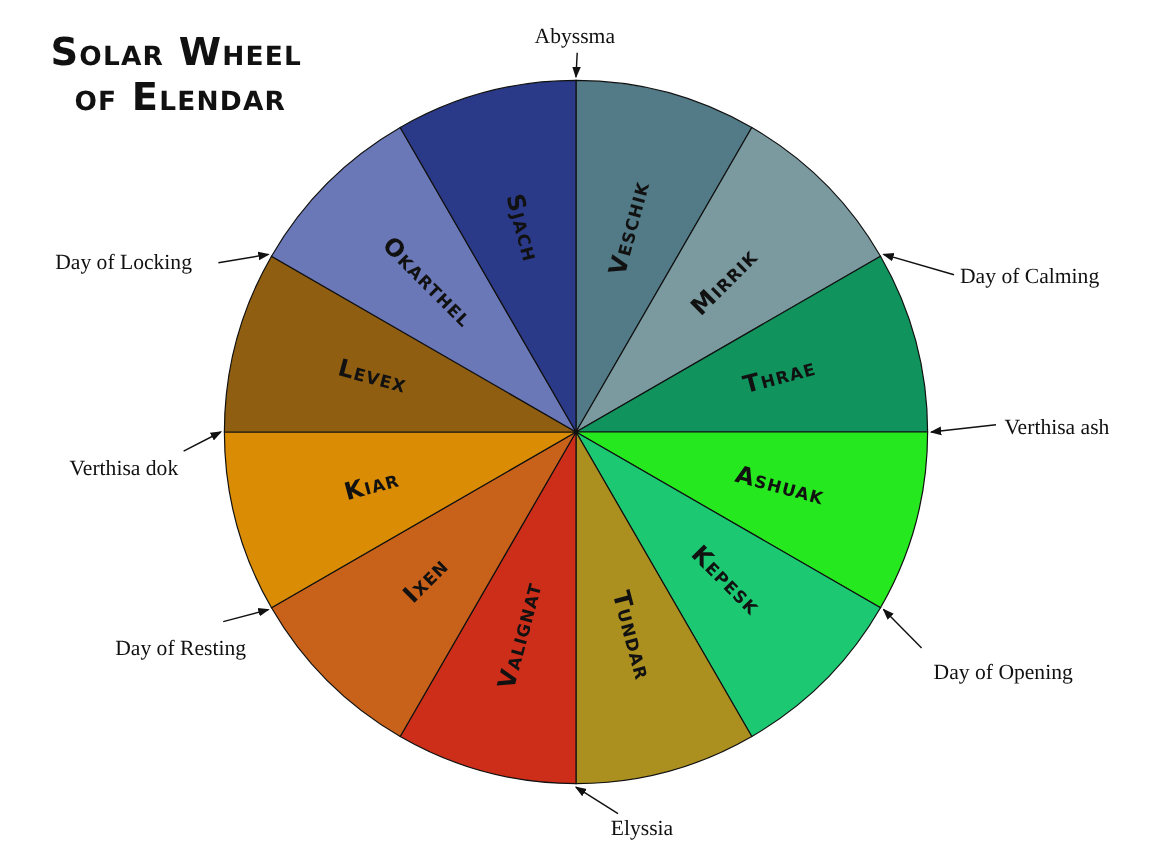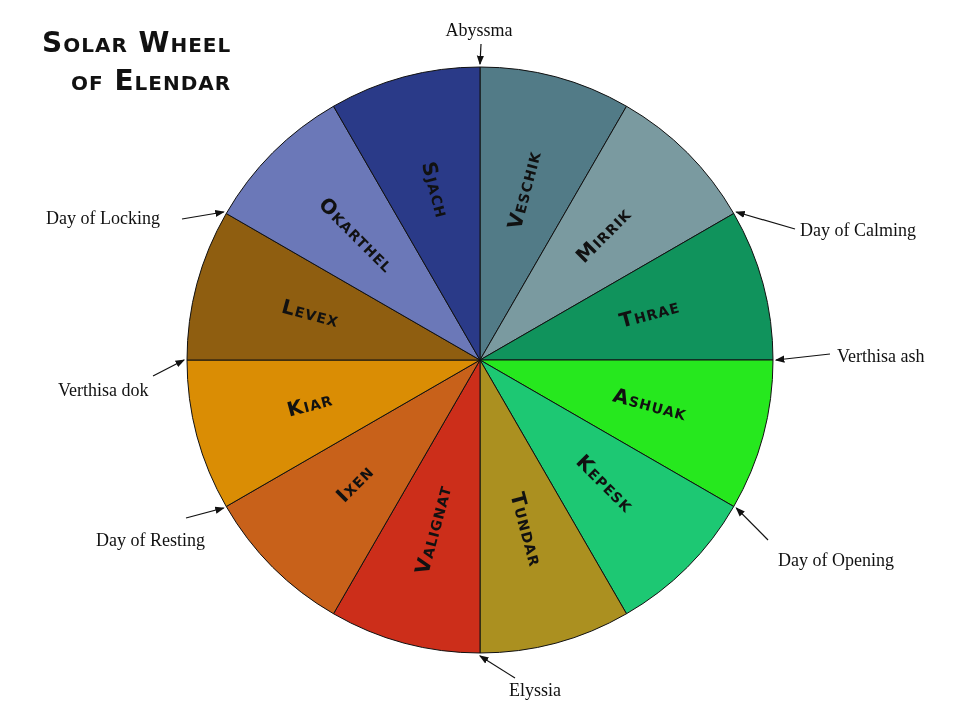--- a/index.html
+++ b/index.html
@@ -1,18 +1,18 @@
 <!DOCTYPE html>
 <html><head>
 <meta charset="utf-8">
 <style>
   html, body { margin:0; padding:0; background:#ffffff; }
   body { width:960px; height:720px; position:relative; overflow:hidden; font-family:"DejaVu Serif", serif; }
-  .title { position:absolute; left:42px; top:24px; font-family:"DejaVu Sans", sans-serif; font-weight:bold; font-size:28px; line-height:38px; color:#111; letter-spacing:1px; font-variant:small-caps; }
-  .title .l2 { display:block; padding-left:20px;text-align:right; }
+  .title { position:absolute; left:42px; top:24px; font-family:"DejaVu Sans", sans-serif; font-weight:bold; font-size:32px; line-height:38px; color:#111; letter-spacing:1px; font-variant:small-caps; }
+  .title .l2 { display:block; padding-left:20px; }
   svg { position:absolute; left:0; top:0; }
   .seg-label { font-family:"DejaVu Sans", sans-serif; font-weight:bold; font-size:20px; fill:#111; font-variant:small-caps; letter-spacing:1px; }
   .ann { font-family:"Liberation Serif", serif; font-size:18px; fill:#111; }
 </style>
 </head>
 <body>
 
 <div class="title">
   <span>Solar Wheel</span>
   <span class="l2">of Elendar</span>

